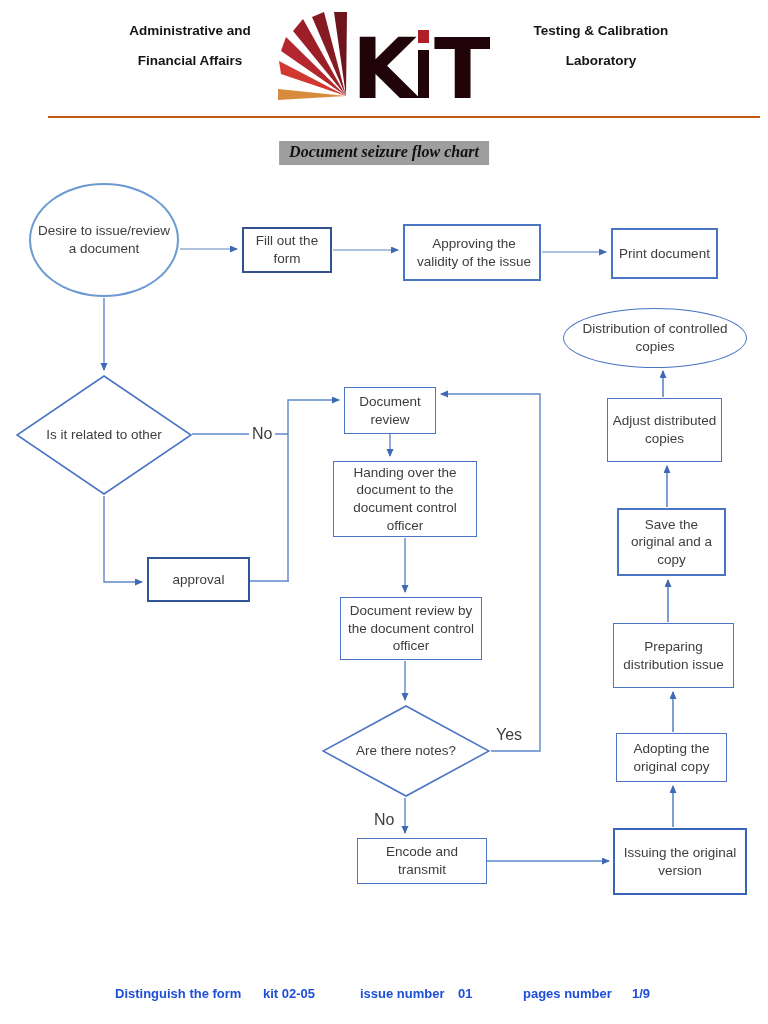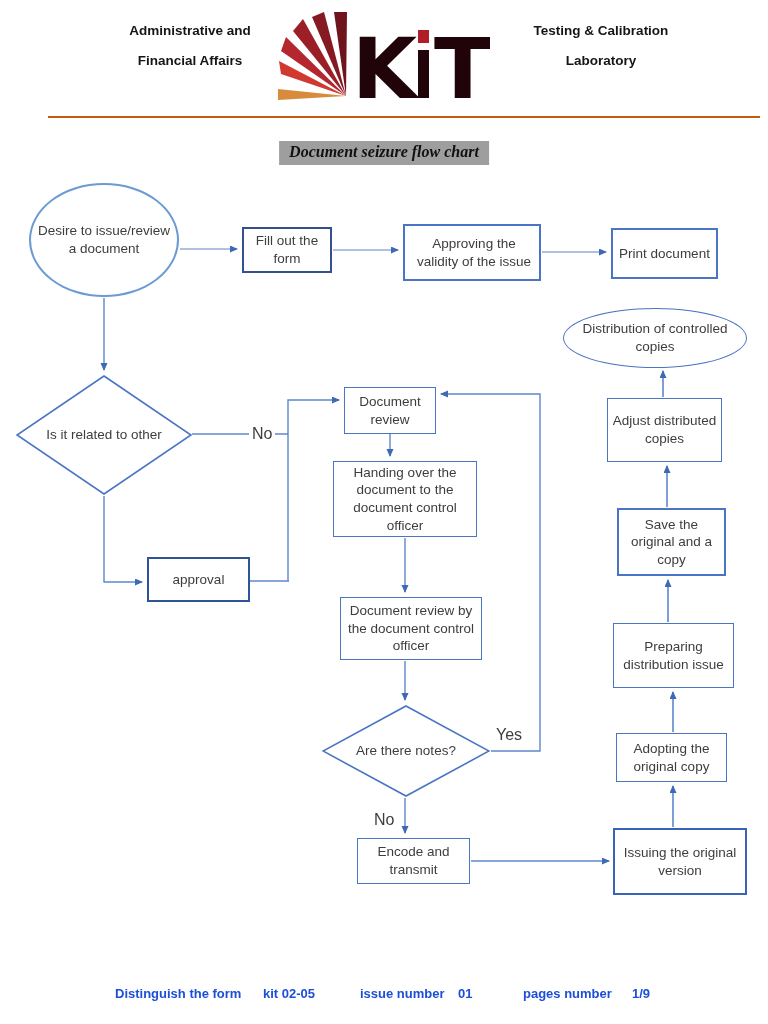--- a/index.html
+++ b/index.html
@@ -169,21 +169,21 @@
 </div>
 
 <div class="node box" style="left:616px;top:733px;width:111px;height:49px;">
   <span>Adopting the original copy</span>
 </div>
 
 <div class="node box bthick" style="left:613px;top:828px;width:134px;height:67px;">
   <span>Issuing the original version</span>
 </div>
 
-<div class="node box" style="left:357px;top:838px;width:113px;height:46px;">
+<div class="node box" style="left:357px;top:838px;width:130px;height:46px;">
   <span>Encode and transmit</span>
 </div>
 
 <span class="edge-label" style="left:249px;top:425px;">No</span>
 <span class="edge-label" style="left:493px;top:726px;">Yes</span>
 <span class="edge-label" style="left:371px;top:811px;">No</span>
 
 <span class="footer-item" style="left:115px;">Distinguish the form</span>
 <span class="footer-item" style="left:263px;">kit 02-05</span>
 <span class="footer-item" style="left:360px;">issue number</span>

